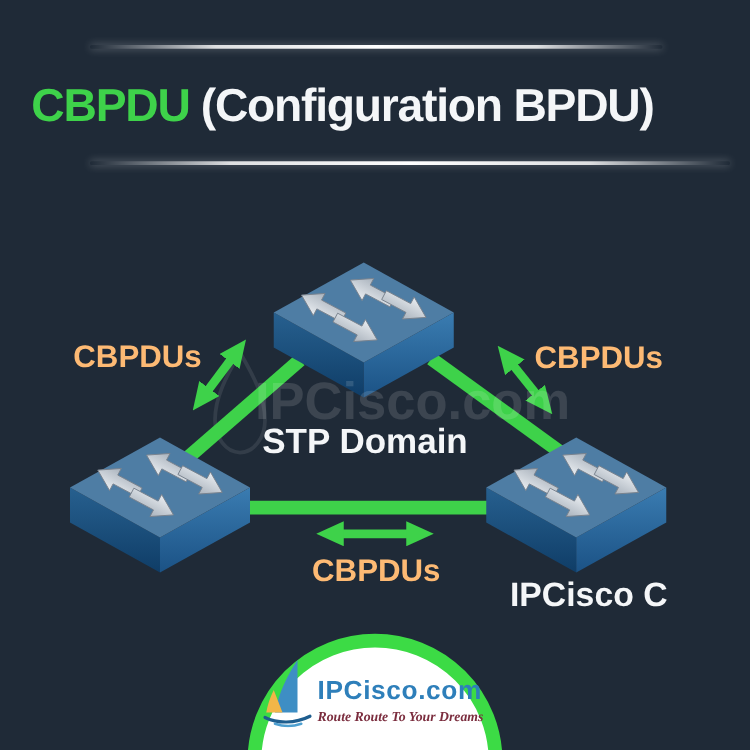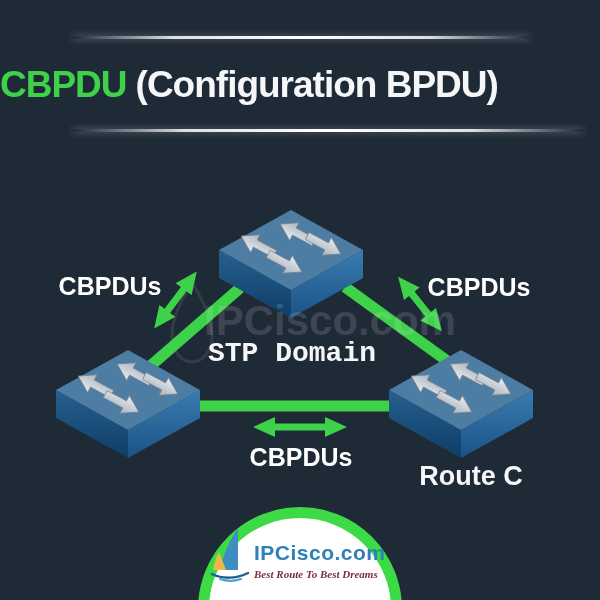--- a/index.html
+++ b/index.html
@@ -8,34 +8,34 @@
     background:#1F2A37;
     font-family:"Liberation Sans", sans-serif;
   }
   
   .glow-line{position:absolute;height:3px;border-radius:2px;
     background:linear-gradient(90deg,rgba(255,255,255,0) 0%,rgba(255,255,255,.85) 22%,#ffffff 50%,rgba(255,255,255,.85) 78%,rgba(255,255,255,0) 100%);
     box-shadow:0 0 7px rgba(255,255,255,.35);}
   .line-top{left:72px;top:36px;width:458px;}
   .line-bottom{left:72px;top:129px;width:512px;}
   .title{
-    position:absolute;left:0;top:64px;width:548px;
+    position:absolute;left:0;top:64px;width:548px;text-align:center;
     font-size:37px;font-weight:bold;letter-spacing:-1px;line-height:42px;white-space:nowrap;
   }
   .title .hl{color:#3ED24A;}
   .title .rest{color:#F4F6F8;margin-left:9px;}
   
   .lbl{position:absolute;transform:translate(-50%,-50%);white-space:nowrap;font-weight:bold;}
   .node-lbl{color:#F4F6F8;font-size:27px;}
   .domain-lbl{color:#F4F6F8;font-size:28px;}
-  .cbpdu-lbl{color:#ffffff;font-size:25px;}
+  .cbpdu-lbl{color:#fdba74;font-size:25px;}
   .lbl-switch-a{left:292px;top:187px;}
   .lbl-switch-b{left:131px;top:476px;}
   .lbl-switch-c{left:471px;top:476px;}
-  .lbl-domain{left:292px;top:353px;font-family:Liberation Mono, monospace;}
+  .lbl-domain{left:292px;top:353px;}
   .lbl-cbpdu-left{left:110px;top:286px;}
   .lbl-cbpdu-right{left:479px;top:287px;}
   .lbl-cbpdu-bottom{left:301px;top:457px;}
   
   .watermark-text{
     position:absolute;left:204px;top:297px;font-size:42px;font-weight:bold;
     color:rgba(255,255,255,0.13);letter-spacing:0px;white-space:nowrap;
   }
   
   .diagram-svg{position:absolute;left:0;top:0;}
@@ -110,29 +110,29 @@
       <line x1="272" y1="427" x2="328" y2="427" marker-start="url(#ah)" marker-end="url(#ah)"></line>
     </g>
 
     <use href="#switch" x="291" y="250"></use>
     <use href="#switch" x="128" y="390"></use>
     <use href="#switch" x="461" y="390"></use>
   </svg>
 
   <div class="watermark-text">IPCisco.com</div>
 
-  <div class="lbl node-lbl lbl-switch-c">Route C</div>
+  <div class="lbl node-lbl lbl-switch-c">IPCisco C</div>
   <div class="lbl domain-lbl lbl-domain">STP Domain</div>
   <div class="lbl cbpdu-lbl lbl-cbpdu-left">CBPDUs</div>
   <div class="lbl cbpdu-lbl lbl-cbpdu-right">CBPDUs</div>
   <div class="lbl cbpdu-lbl lbl-cbpdu-bottom">CBPDUs</div>
 
   <div class="logo-circle"></div>
   <svg class="logo-boat" width="42" height="56" viewBox="0 0 42 56">
     <path d="M28,2 C20,14 13,28 10,44 L28,44 Z" fill="#3E8EC4"></path>
     <path d="M9,26 C6,32 4,38 3,44 L16,44 Z" fill="#F2B648"></path>
     <path d="M2,48 C12,53 26,53 38,47" stroke="#1E5E8F" stroke-width="2.5" fill="none" stroke-linecap="round"></path>
     <path d="M10,53 C17,55.5 24,55.5 31,53" stroke="#4D9FD0" stroke-width="2" fill="none" stroke-linecap="round"></path>
   </svg>
   <div class="logo-brand">IPCisco.com</div>
-  <div class="logo-tagline">Best Route To Best Dreams</div>
+  <div class="logo-tagline">Route Route To Your Dreams</div>
 
 </div>
 
 </body></html>

